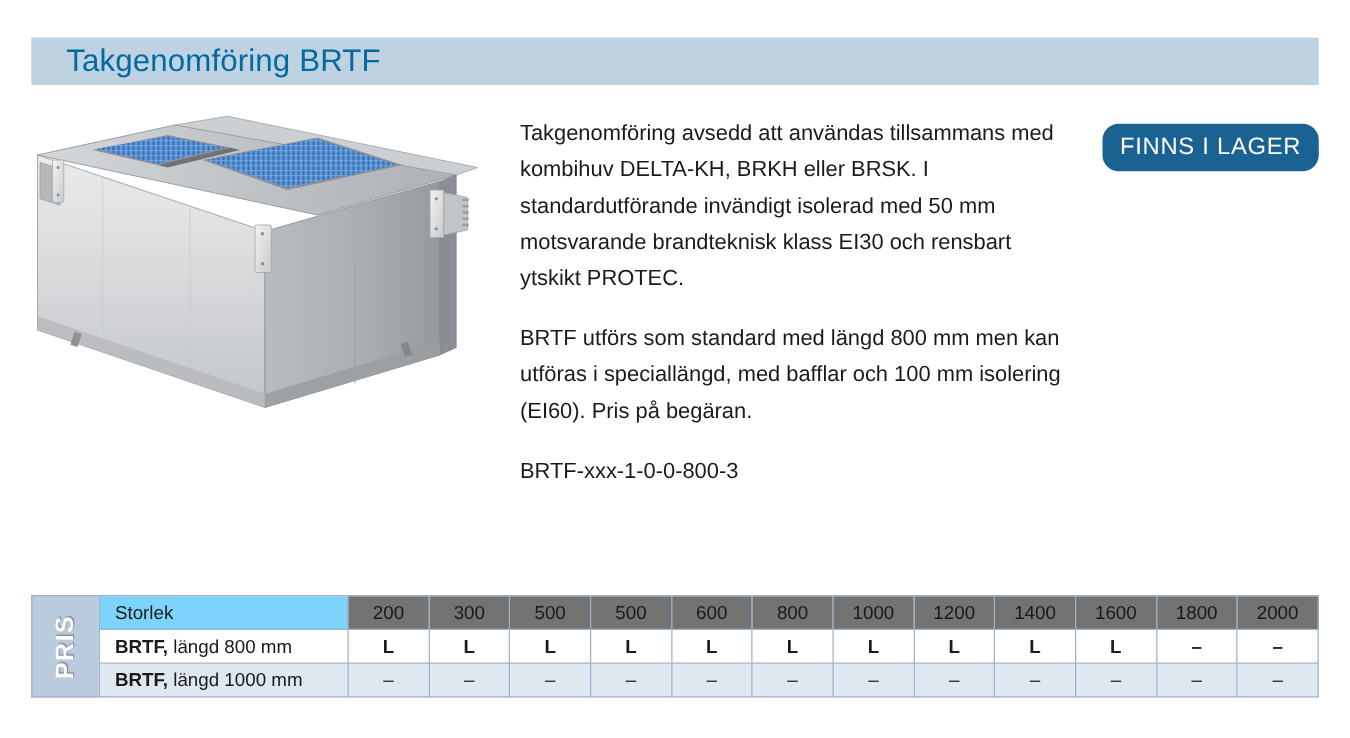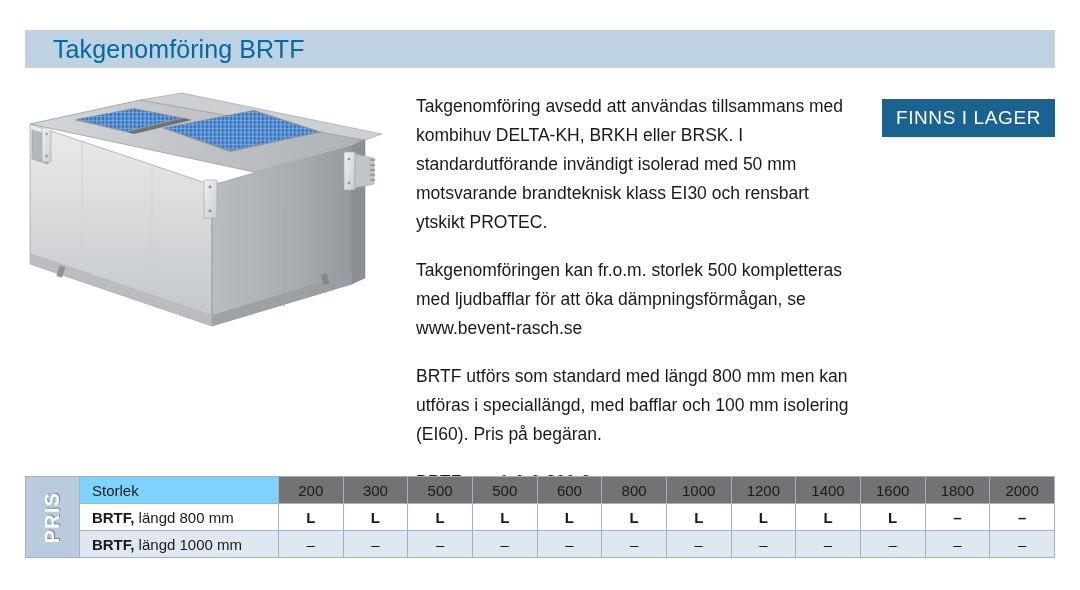--- a/index.html
+++ b/index.html
@@ -71,20 +71,21 @@
   .stock-badge {
     position: absolute;
     left: 882px;
     top: 99px;
     width: 173px;
     height: 38px;
     background: #1a6291;
     display: flex;
     align-items: center;
     justify-content: center;
+    border-radius: 13px;
   }
   .stock-badge .badge-text {
     color: #ffffff;
     font-size: 19px;
     letter-spacing: 0.6px;
   }
 
   
   .price-table {
     position: absolute;
@@ -250,21 +251,20 @@
           <rect x="348" y="81" width="5" height="2"></rect>
           <rect x="348" y="86" width="5" height="2"></rect>
           <rect x="348" y="91" width="5" height="2"></rect>
         </g>
       </g>
     </svg>
   </div>
 
   <div class="desc">
     <p>Takgenomföring avsedd att användas tillsammans med kombihuv DELTA-KH, BRKH eller BRSK. I standardutförande invändigt isolerad med 50 mm motsvarande brandteknisk klass EI30 och rensbart ytskikt PROTEC.</p>
-    <p>Takgenomföringen kan fr.o.m. storlek 500 kompletteras med ljudbafflar för att öka dämpningsförmågan, se www.bevent-rasch.se</p>
     <p>BRTF utförs som standard med längd 800 mm men kan utföras i speciallängd, med bafflar och 100 mm isolering (EI60). Pris på begäran.</p>
     <p class="code">BRTF-xxx-1-0-0-800-3</p>
   </div>
 
   <div class="stock-badge">
     <span class="badge-text">FINNS I LAGER</span>
   </div>
 
   <div class="price-table">
     <div class="pris-col">

